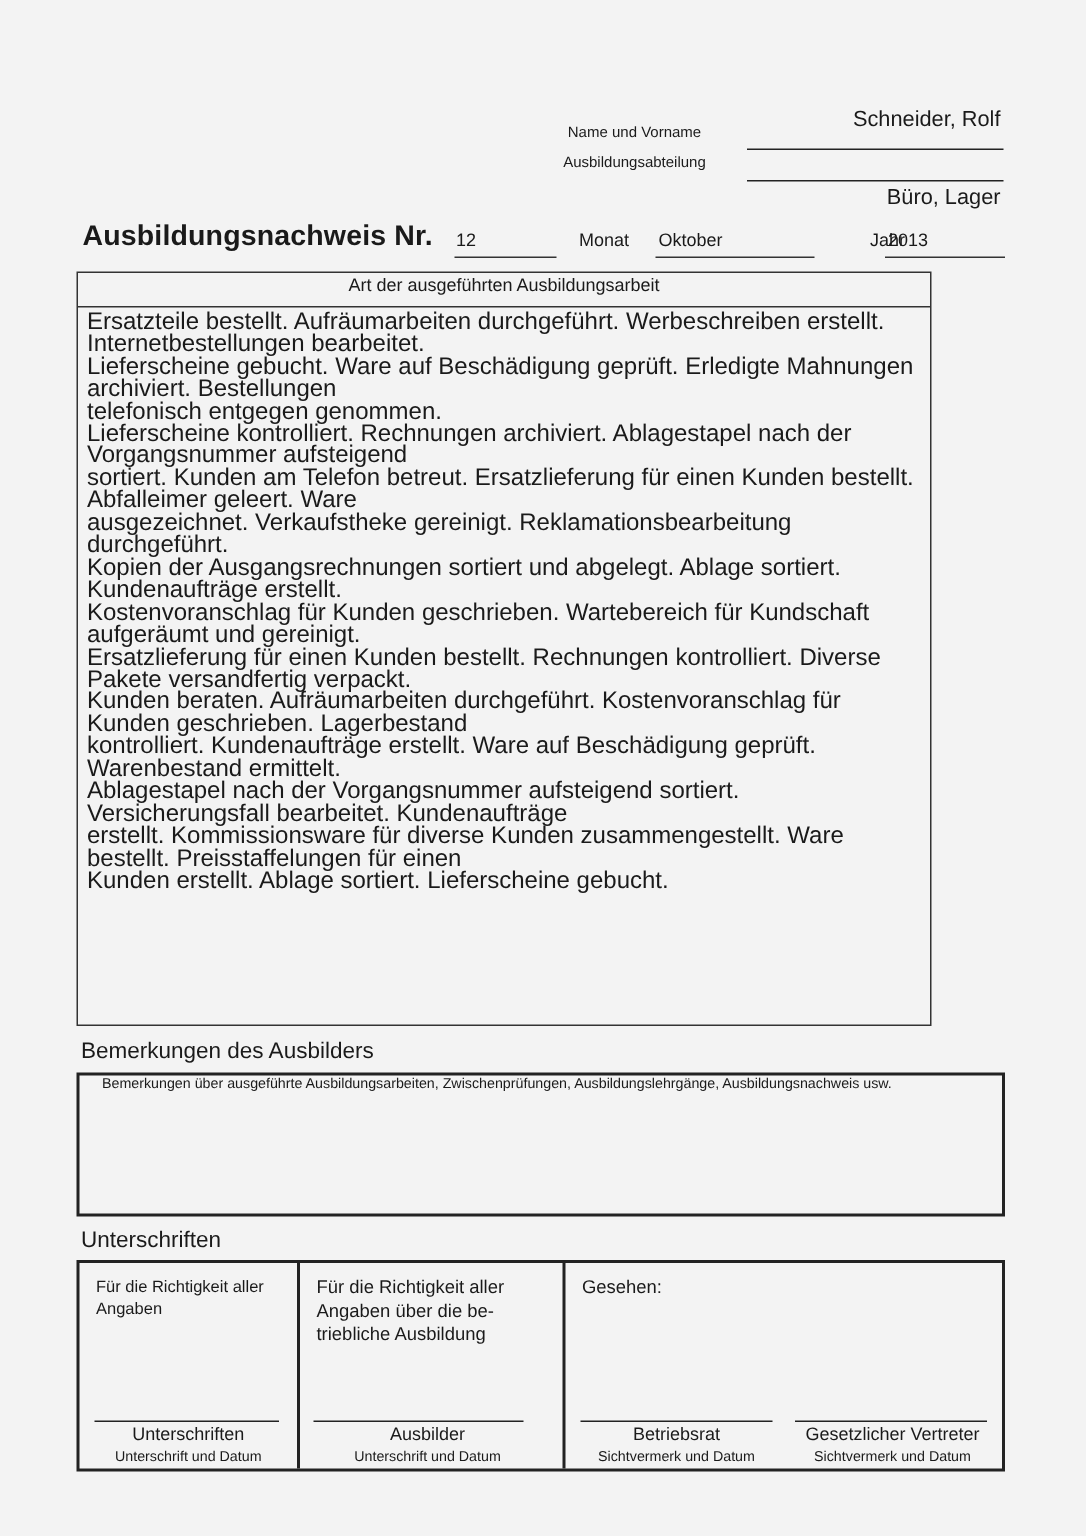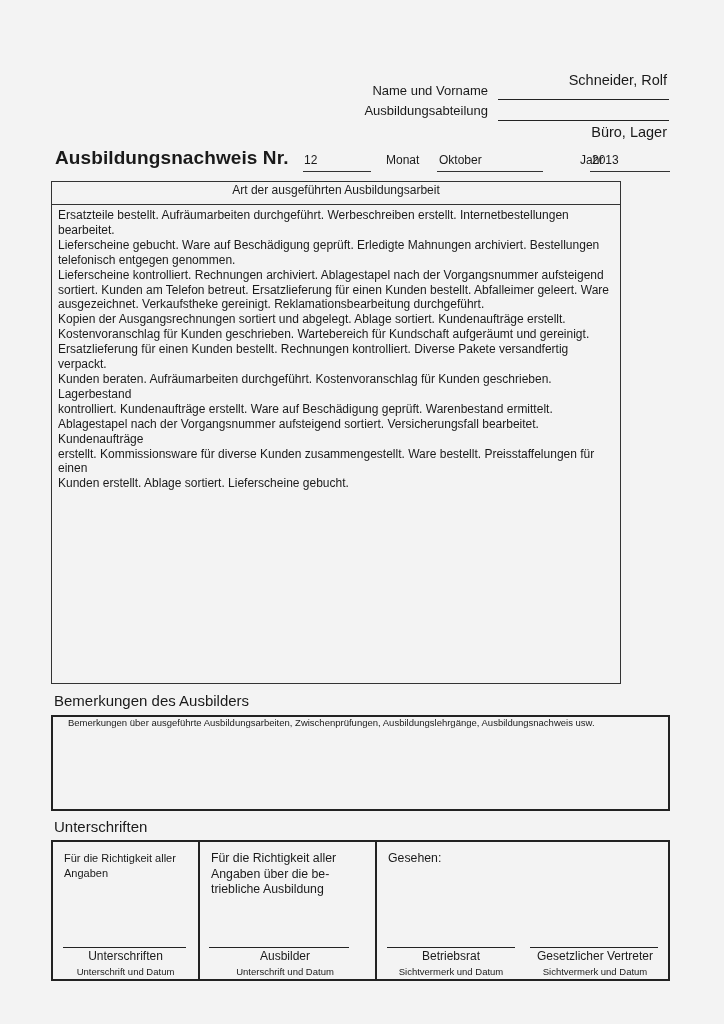--- a/index.html
+++ b/index.html
@@ -7,21 +7,21 @@
       width: 724px; height: 1024px;
       background: #f3f3f3;
       font-family: "Liberation Sans", sans-serif;
       color: #1a1a1a;
       position: relative;
       overflow: hidden;
     }
     .abs { position: absolute; }
 
     
-    .hdr-label { font-size: 13px; text-align: right; width: 130px; }
+    .hdr-label { font-size: 10px; text-align: center; width: 130px; }
     .hdr-value { font-size: 14.5px; text-align: right; width: 170px; }
     .hdr-line { height: 0; border-top: 1.5px solid #222; width: 171px; }
 
     
     .title { font-size: 19px; font-weight: bold; letter-spacing: 0.1px; }
     .field-val { font-size: 12px; }
     .field-line { height: 0; border-top: 1.5px solid #333; }
 
     
     .main-table {
@@ -33,21 +33,21 @@
       height: 22px; border-bottom: 1px solid #333;
       text-align: center; font-size: 12px; line-height: 16px;
     }
     .tbl-range {
       height: 19px; border-bottom: 1px solid #333; display: flex;
       font-size: 13px; line-height: 18px;
     }
     .tbl-range > div { border-right: 1px solid #333; padding-left: 3px; box-sizing: border-box; }
     .tbl-range > div:last-child { border-right: none; }
     .activities {
-      padding: 3px 6px 0 6px; font-size: 12px; line-height: 14.9px;
+      padding: 3px 6px 0 6px; font-size: 16px; line-height: 14.9px;
       white-space: pre-line;
     }
 
     .section-title { font-size: 15px; font-weight: normal; }
 
     .remarks-box {
       left: 51px; top: 715px; width: 619px; height: 96px;
       border: 2px solid #222; box-sizing: border-box;
     }
     .remarks-hint { font-size: 9.5px; padding-left: 15px; line-height: 12px; }

